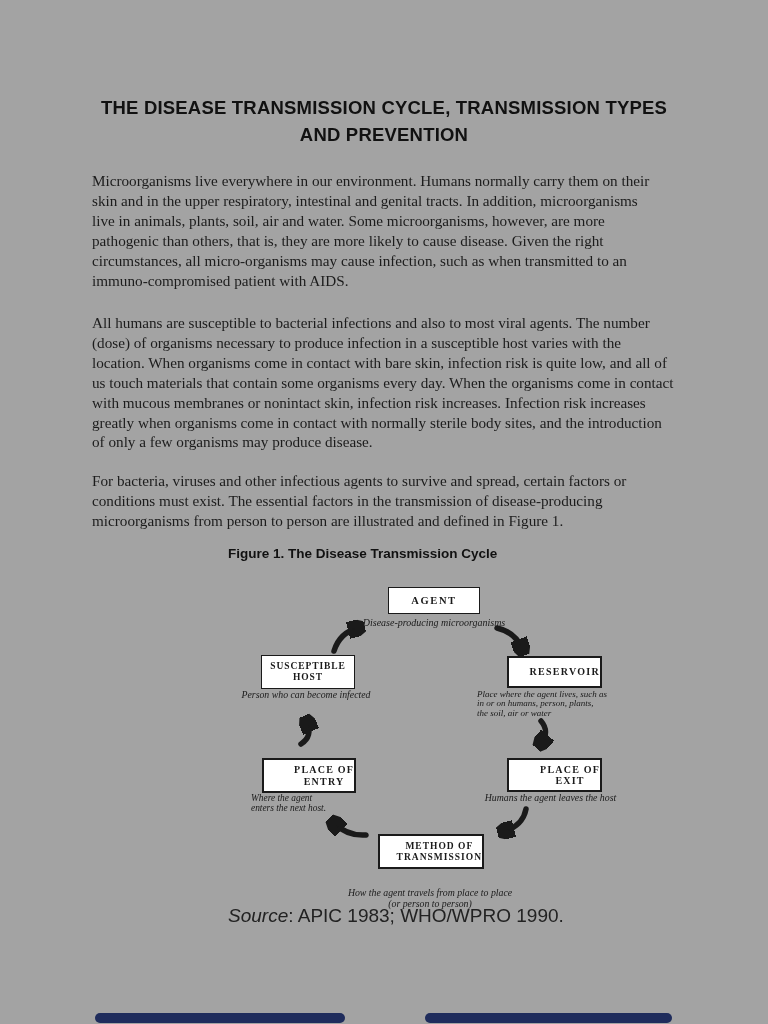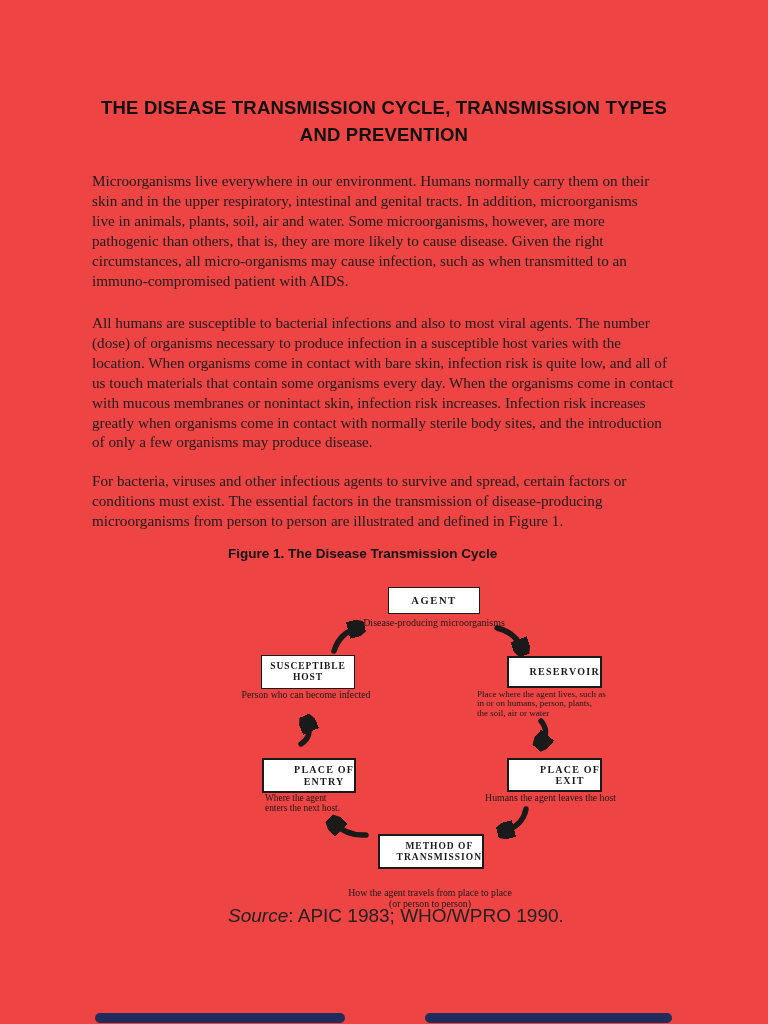--- a/index.html
+++ b/index.html
@@ -1,16 +1,16 @@
 <!DOCTYPE html>
 <html><head>
 <meta charset="utf-8">
 <style>
   html,body{margin:0;padding:0;background:#ffffff;}
-  .page{position:relative;width:768px;height:1024px;background:#ef4444;overflow:hidden;
+  .page{position:relative;width:768px;height:1024px;background:#a3a3a3;overflow:hidden;
         font-family:"Liberation Serif",serif;color:#1c1c1c;}
 
   .title{position:absolute;top:94px;left:0;width:768px;text-align:center;
          font-family:"Liberation Sans",sans-serif;font-weight:bold;
          font-size:18.5px;line-height:27px;letter-spacing:0.2px;color:#111;
          white-space:pre-line;}
 
   .para{position:absolute;left:92px;width:620px;
         font-family:"Liberation Serif",serif;font-size:15.2px;line-height:19.9px;
         color:#1c1c1c;white-space:pre-line;}
@@ -27,26 +27,26 @@
         font-family:"Liberation Serif",serif;font-weight:bold;color:#1a1a1a;
         white-space:pre-line;line-height:1.12;}
   .node-box.double{border-width:2.2px;justify-content:flex-end;}
   #agent-box{left:388px;top:587px;width:90px;height:25px;font-size:10.5px;letter-spacing:1.6px;}
   #reservoir-box{left:507px;top:656px;width:91px;height:28px;font-size:10px;letter-spacing:1.3px;}
   #host-box{left:261px;top:655px;width:92px;height:32px;font-size:9.5px;letter-spacing:0.9px;}
   #entry-box{left:262px;top:758px;width:90px;height:31px;font-size:10px;letter-spacing:1.2px;}
   #exit-box{left:507px;top:758px;width:91px;height:30px;font-size:10px;letter-spacing:1.2px;}
   #method-box{left:378px;top:834px;width:102px;height:31px;font-size:9.5px;letter-spacing:1px;}
 
-  .node-caption{position:absolute;font-family:"Liberation Serif",serif;
+  .node-caption{position:absolute;font-family:"Liberation Serif",serif;font-style:italic;
         color:#1a1a1a;white-space:pre-line;}
   #agent-caption{left:344px;top:617px;width:180px;text-align:center;font-size:10px;}
   #reservoir-caption{left:477px;top:690px;width:165px;text-align:left;font-size:9px;line-height:9.4px;}
   #host-caption{left:230px;top:689px;width:152px;text-align:center;font-size:9.8px;}
-  #entry-caption{left:265px;top:793px;width:105px;text-align:left;font-size:9.4px;line-height:10px;}
+  #entry-caption{left:251px;top:793px;width:105px;text-align:left;font-size:9.4px;line-height:10px;}
   #exit-caption{left:468px;top:792px;width:165px;text-align:center;font-size:9.8px;}
   #method-caption{left:330px;top:888px;width:200px;text-align:center;font-size:9.8px;line-height:10.5px;}
 
   .arrows{position:absolute;left:0;top:0;pointer-events:none;color:#1a1a1a;}
   .arrows path{stroke:currentColor;fill:none;stroke-width:5.5;stroke-linecap:round;}
 
   .source-line{position:absolute;left:228px;top:905px;
         font-family:"Liberation Sans",sans-serif;font-size:19px;color:#222;}
   .source-line .src{font-style:italic;}
 

